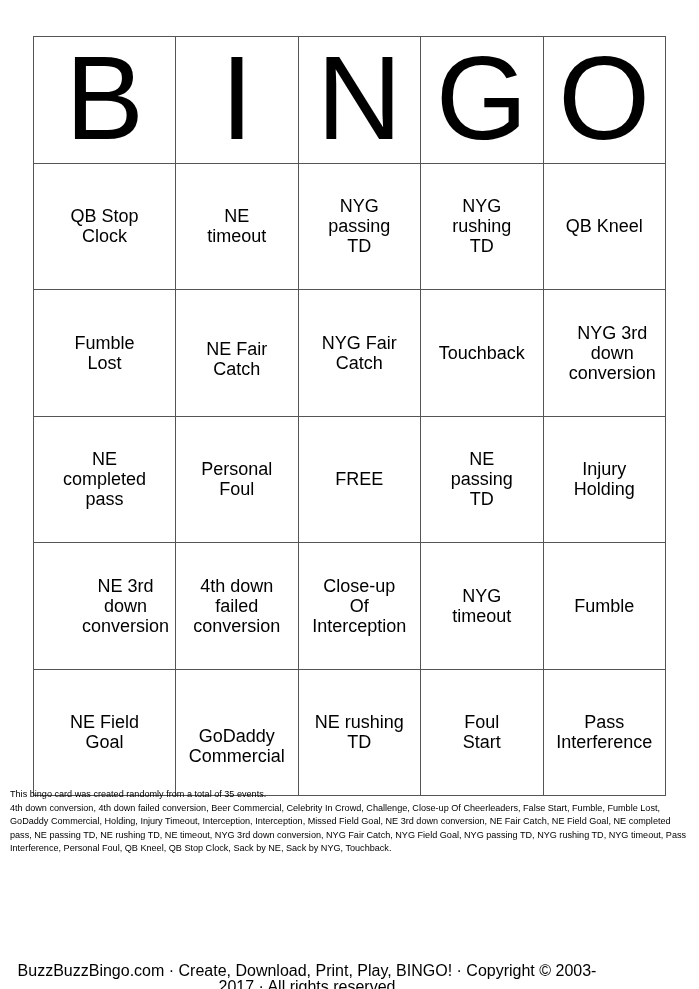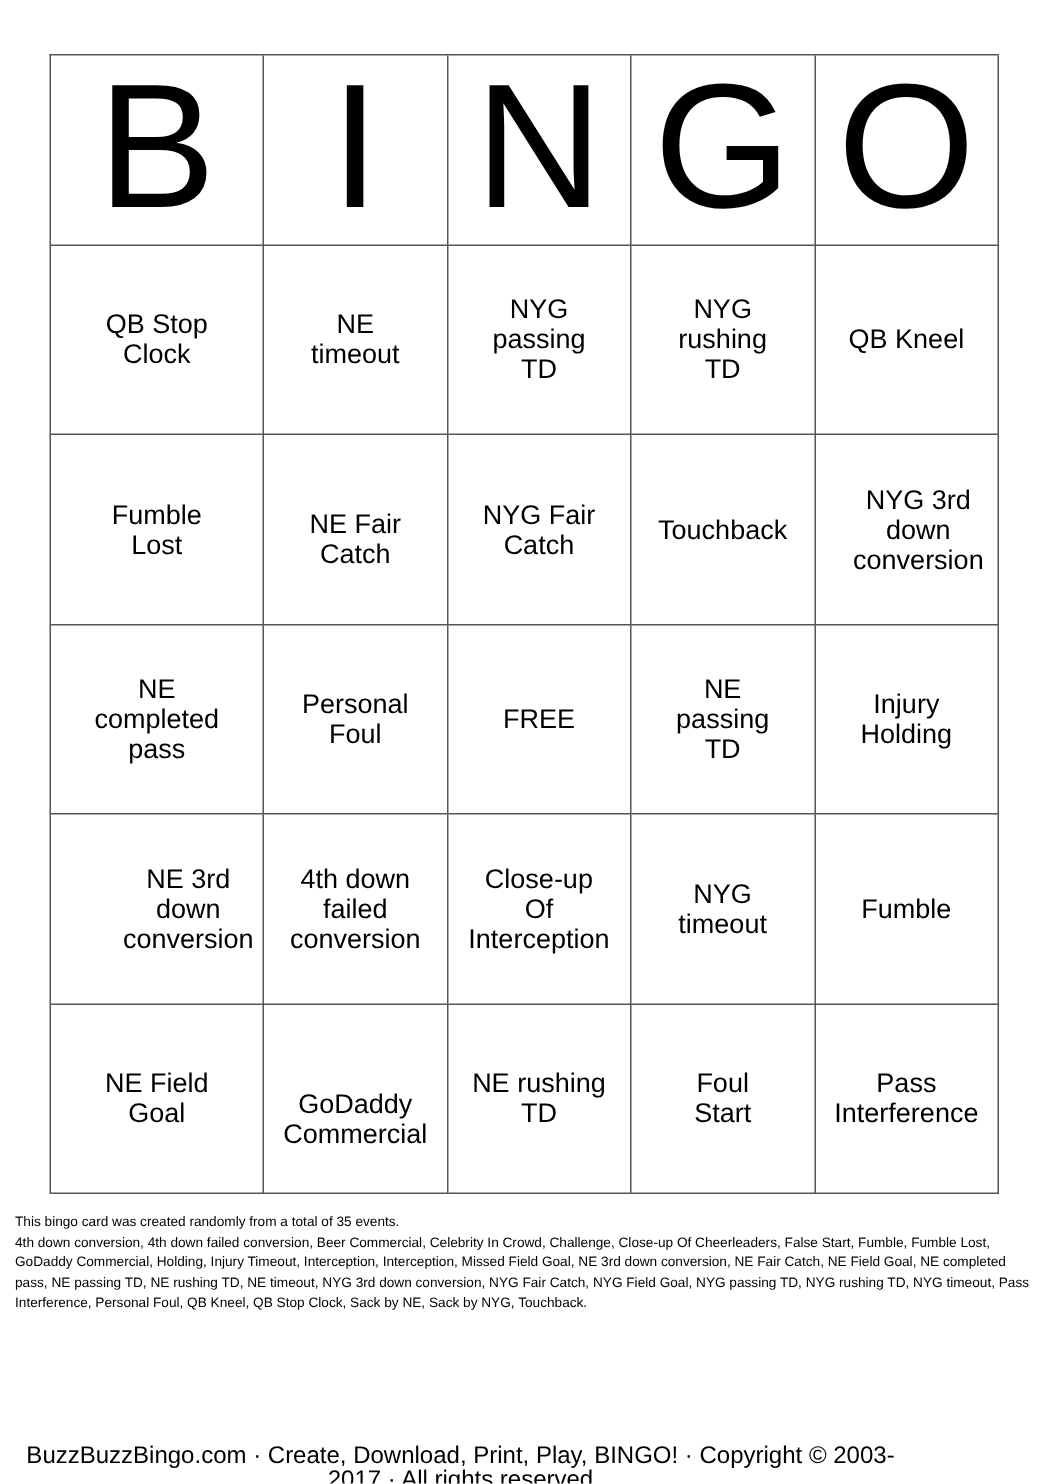--- a/index.html
+++ b/index.html
@@ -36,21 +36,21 @@
       display: block;
     }
     .head span {
       font-size: 118px;
       line-height: 118px;
       font-weight: normal;
       margin-top: -4px;
     }
     .desc {
       position: absolute;
-      left: 10px; top: 808px;
+      left: 10px; top: 788px;
       width: 680px;
       font-size: 9.1px;
       line-height: 13.6px;
       color: #000;
     }
     .footer {
       position: absolute;
       left: 0; top: 963px;
       width: 614px;
       text-align: center;

